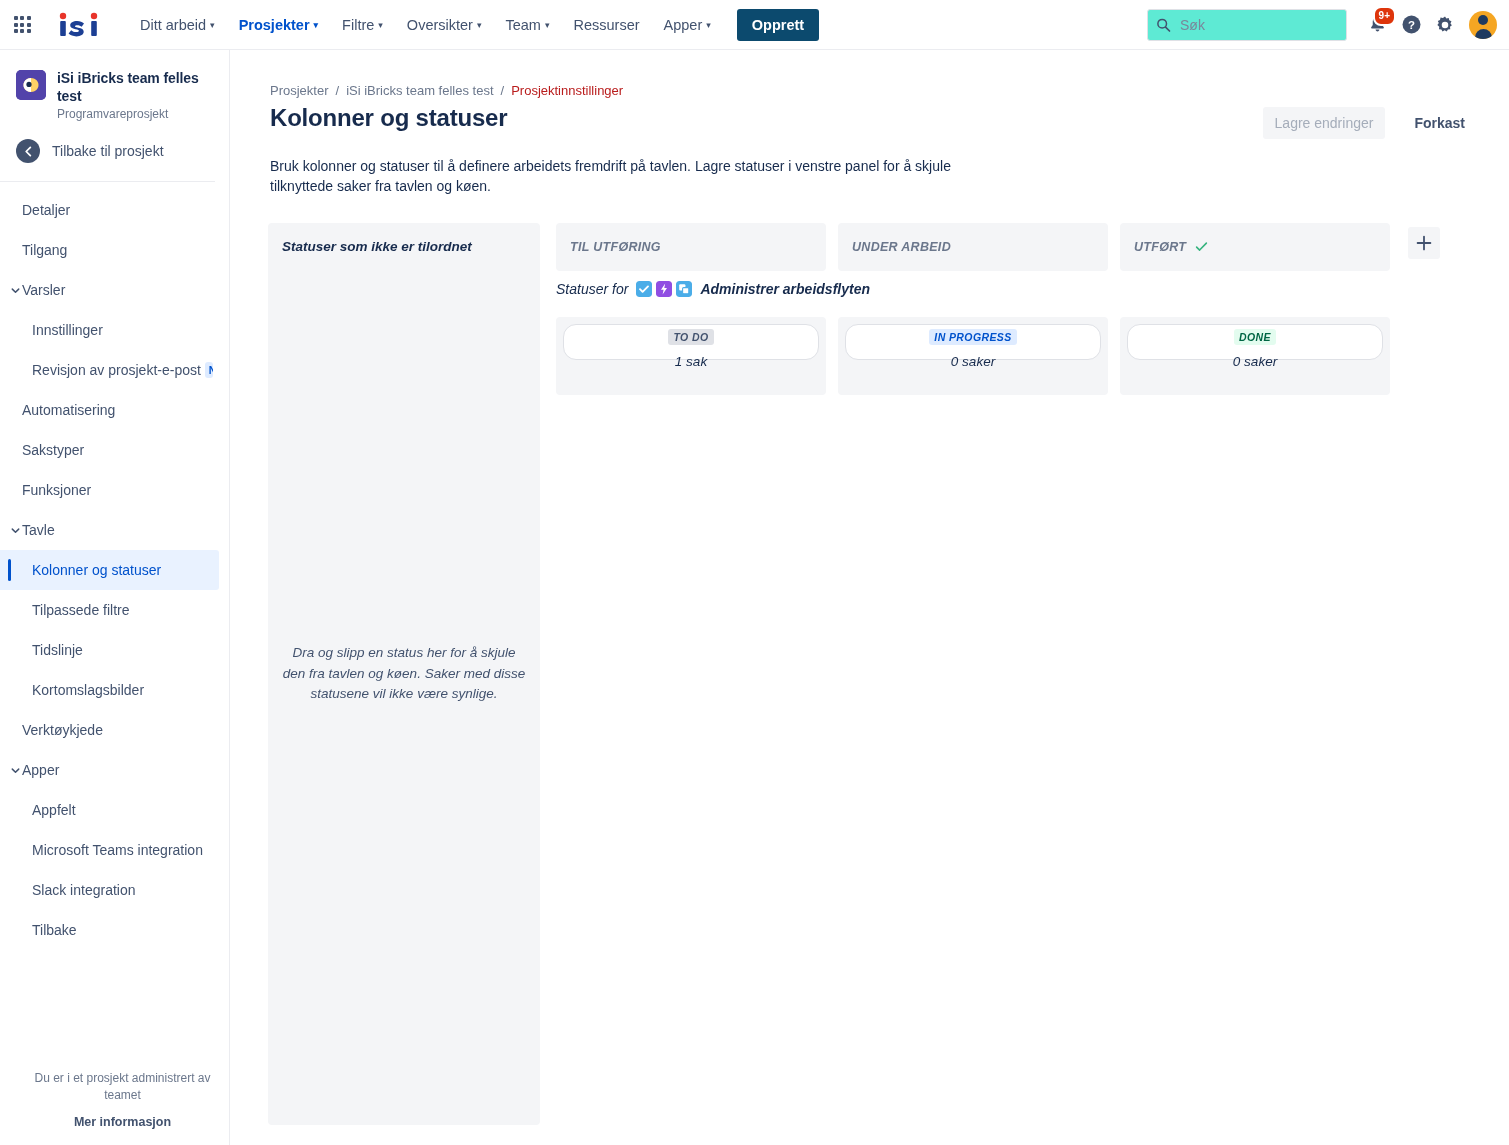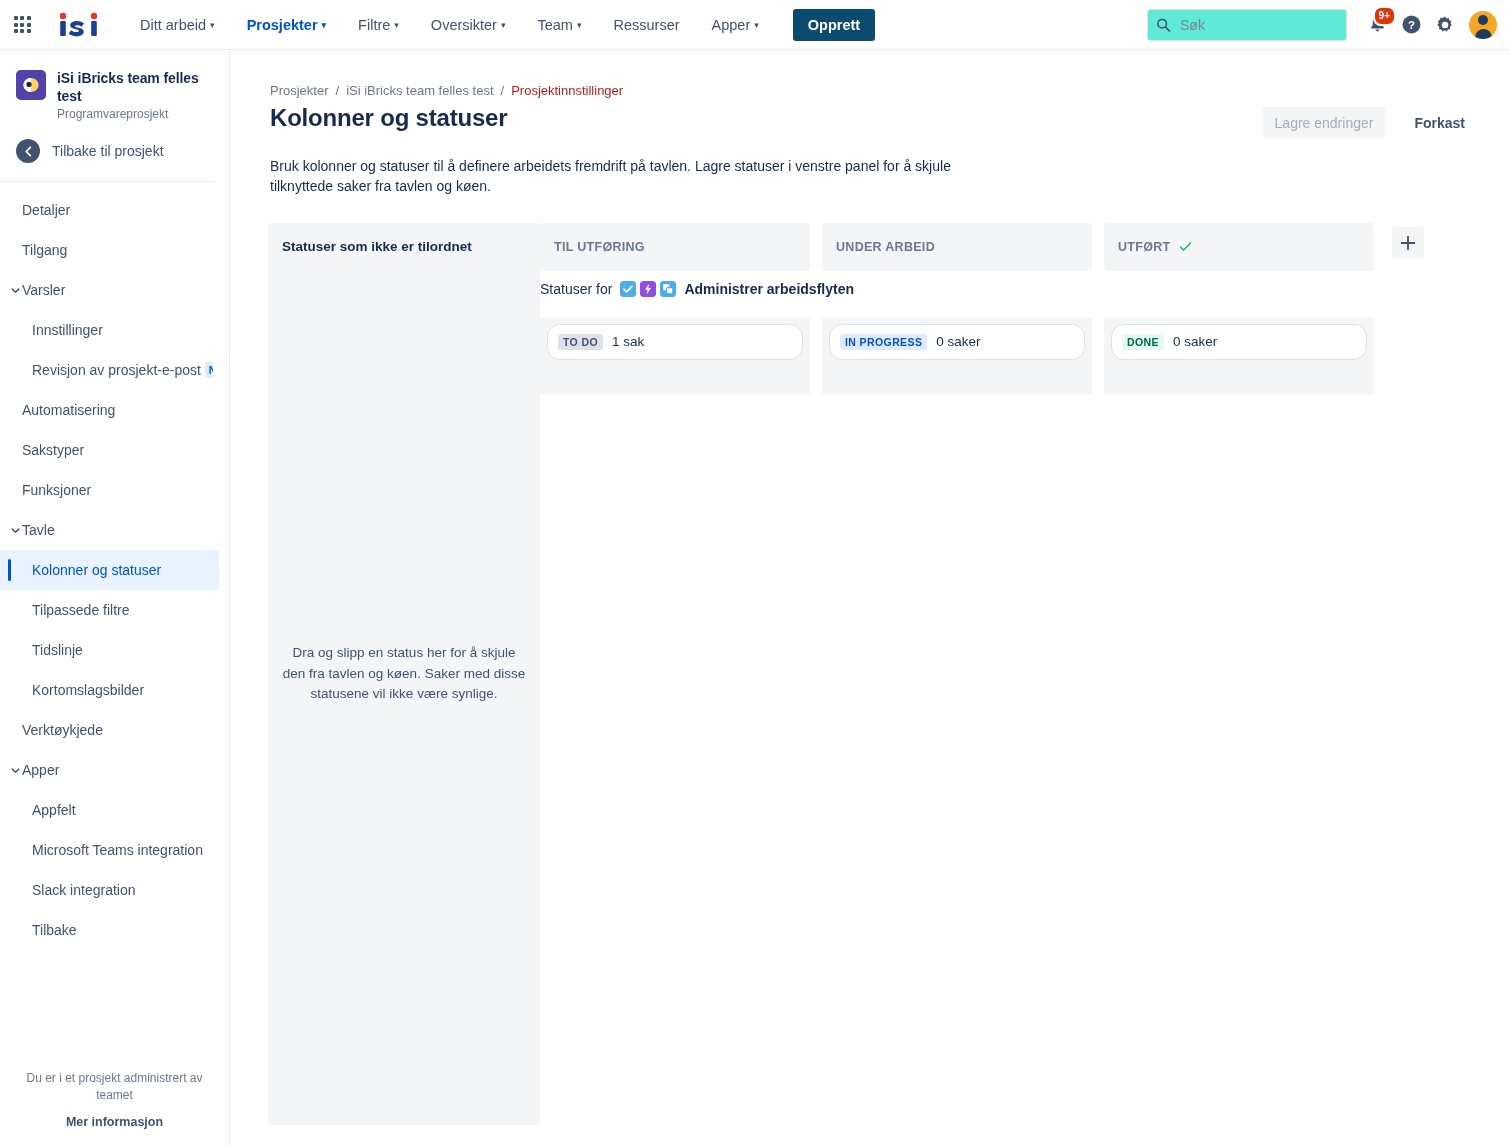--- a/index.html
+++ b/index.html
@@ -30,21 +30,21 @@
   }
   .grid9 i { display: block; width: 4px; height: 4px; background: #42526e; border-radius: 1px; }
 
   .brand {
     margin-left: 18px; width: 46px; height: 34px;
     display: flex; align-items: center; justify-content: center;
     cursor: pointer;
   }
   .brand svg { display: block; }
 
-  .navlinks { display: flex; align-items: center; margin-left: 28px; gap: 12px; }
+  .navlinks { display: flex; align-items: center; margin-left: 28px; gap: 4px; }
   .navitem {
     display: flex; align-items: center; gap: 4px;
     font-size: 14.5px; color: #42526e;
     padding: 7px 10px; border-radius: 3px; cursor: pointer;
     white-space: nowrap;
   }
   .navitem.active { color: #0052cc; font-weight: 600; }
   .navitem .chev { font-size: 9px; line-height: 1; position: relative; top: 1px; }
 
   .createbtn {
@@ -156,21 +156,21 @@
     display: flex; align-items: center; justify-content: center;
     color: #42526e;
   }
   .newbadge {
     margin-left: 4px; background: #deebff; color: #0052cc;
     font-size: 10.5px; font-weight: 700; padding: 2px 4px;
     border-radius: 3px; overflow: hidden; max-width: 11px;
     white-space: nowrap;
   }
   .sb-footer {
-    position: absolute; bottom: 0; left: 0; width: 229px;
+    position: absolute; bottom: 0; left: 8px; width: 229px;
     padding: 10px 8px 16px 8px; text-align: center;
   }
   .sb-footer .t1 { font-size: 12px; color: #6b778c; line-height: 1.4; }
   .sb-footer .t2 {
     font-size: 12.5px; color: #42526e; font-weight: 700;
     margin-top: 11px; cursor: pointer;
   }
 
   
   .main {
@@ -212,21 +212,21 @@
 
   .pagedesc {
     padding: 17px 40px 0 40px;
     font-size: 14px; color: #172b4d; line-height: 1.45;
     max-width: 800px;
   }
 
   
   .board {
     display: flex; align-items: flex-start;
-    padding: 26px 0 0 38px; 
+    padding: 26px 0 0 38px; gap: 16px; font-style: italic;
   }
   .unassigned {
     width: 272px; min-height: 902px;
     background: #f4f5f7; border-radius: 4px;
     padding: 16px 14px;
     display: flex; flex-direction: column;
     position: relative;
   }
   .unassigned .ttl {
     font-size: 13.5px; font-weight: 700; color: #172b4d;
@@ -250,21 +250,21 @@
   }
   .col-body {
     margin-top: 46px;
     background: #f4f5f7; border-radius: 4px;
     padding: 7px 7px 30px 7px;
     min-height: 78px;
   }
   .status-card {
     background: #fff; border: 1px solid #dfe1e6; border-radius: 13px;
     height: 36px; display: flex; align-items: center;
-    padding: 12px 10px; gap: 9px; cursor: grab;
+    padding: 4px 10px; gap: 9px; cursor: grab; flex-direction: column;
   }
   .lozenge {
     font-size: 10.5px; font-weight: 700; letter-spacing: .4px;
     padding: 2px 5px; border-radius: 3px; text-transform: uppercase;
   }
   .loz-todo { background: #dfe1e6; color: #42526e; }
   .loz-prog { background: #deebff; color: #0052cc; }
   .loz-done { background: #e3fcef; color: #006644; }
   .count { font-size: 13.5px; color: #172b4d; }
 

